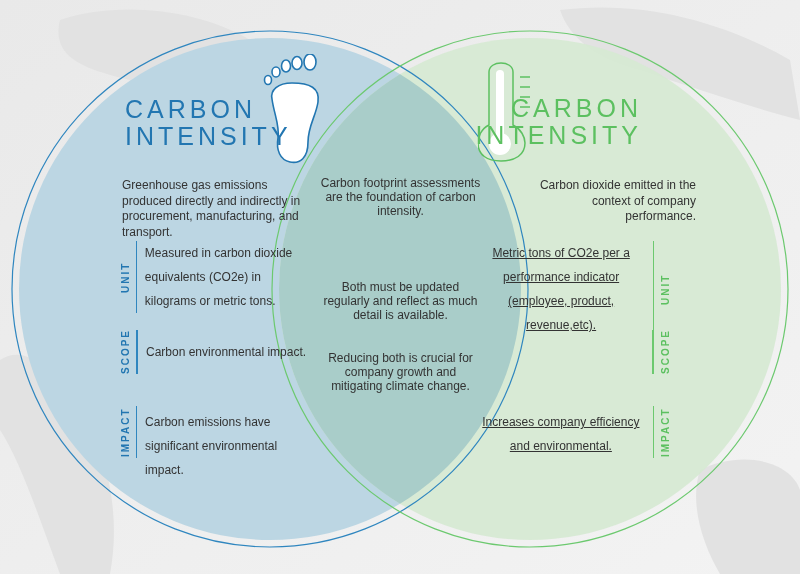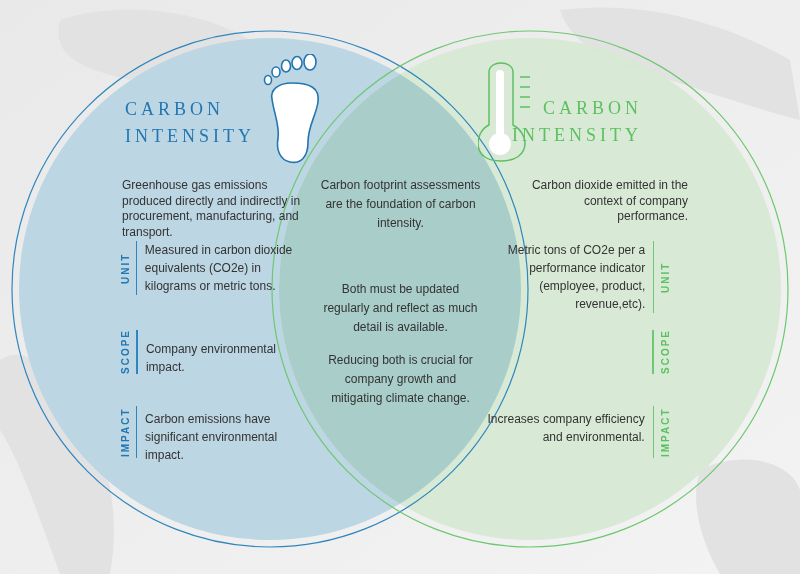--- a/index.html
+++ b/index.html
@@ -4,49 +4,48 @@
 <style>
   html, body { margin: 0; padding: 0; }
   body {
     width: 800px; height: 574px; overflow: hidden; position: relative;
     background: #efefef;
     font-family: "Liberation Sans", "DejaVu Sans", sans-serif;
   }
   .bg-map { position: absolute; inset: 0; }
   .venn { position: absolute; left: 0; top: 0; width: 800px; height: 574px; }
   .title {
-    position: absolute; font-size: 18px; letter-spacing: 4px; line-height: 27px;
+    position: absolute; font-size: 25px; letter-spacing: 4px; line-height: 27px;
     font-weight: normal;
-    font-family: Liberation Serif, serif;
   }
   .title.left { left: 125px; top: 96px; color: #2276b1; }
   .title.right { right: 158px; top: 95px; color: #5cc060; text-align: right; }
   .desc {
     position: absolute; font-size: 12px; line-height: 15.5px; color: #333; margin-top: 32px;
   }
   .desc.left { left: 122px; top: 146px; width: 190px; }
-  .desc.right { right: 112px; top: 146px; width: 170px; text-align: right; }
+  .desc.right { right: 104px; top: 146px; width: 170px; text-align: right; }
   .center-text {
     position: absolute; left: 318px; width: 165px; text-align: center;
-    font-size: 12px; line-height: 19px; color: #333;
+    font-size: 12px; line-height: 14px; color: #333;
   }
   .row { position: absolute; display: flex; align-items: stretch; }
   .row .vlabel {
     writing-mode: vertical-rl; transform: rotate(180deg);
     font-size: 10px; font-weight: bold; letter-spacing: 2px;
     display: flex; align-items: center; justify-content: center; width: 14px;
   }
   .row .bar { width: 2px; margin: 0 8px 0 4px; }
-  .row .txt { font-size: 12px; line-height: 18px; color: #333; }
+  .row .txt { font-size: 12px; line-height: 24px; color: #333; }
   .row.left .vlabel { color: #2276b1; }
   .row.left .bar { background: #2f86bf; }
   .row.right { flex-direction: row-reverse; }
   .row.right .vlabel { color: #5cc060; }
   .row.right .bar { background: #6cc96f; margin: 0 4px 0 8px; }
-  .row.right .txt { text-align: right; }
+  .row.right .txt { text-align: center; text-decoration: underline; }
   .icon { position: absolute; }
 </style>
 </head>
 <body>
 
 <svg class="bg-map" width="800" height="574" viewBox="0 0 800 574">
   <defs>
     <linearGradient id="bgg" x1="0" y1="0" x2="1" y2="1">
       <stop offset="0" stop-color="#e9e9e9"></stop>
       <stop offset="1" stop-color="#f3f3f3"></stop>
@@ -108,21 +107,21 @@
 <div class="desc left">Greenhouse gas emissions produced directly and indirectly in procurement, manufacturing, and transport.</div>
 
 <div class="row left" style="left:118px;top:241px;width:195px">
   <div class="vlabel">UNIT</div>
   <div class="bar"></div>
   <div class="txt">Measured in carbon dioxide equivalents (CO2e) in kilograms or metric tons.</div>
 </div>
 <div class="row left" style="left:118px;top:330px;width:195px;height:44px">
   <div class="vlabel">SCOPE</div>
   <div class="bar"></div>
-  <div class="txt" style="padding-top:10px">Company environmental impact.</div>
+  <div class="txt" style="padding-top:10px">Carbon environmental impact.</div>
 </div>
 <div class="row left" style="left:118px;top:406px;width:195px;height:52px">
   <div class="vlabel">IMPACT</div>
   <div class="bar"></div>
   <div class="txt" style="padding-top:4px">Carbon emissions have significant environmental impact.</div>
 </div>
 
 <div class="center-text" style="top:176px">Carbon footprint assessments are the foundation of carbon intensity.</div>
 <div class="center-text" style="top:280px">Both must be updated regularly and reflect as much detail is available.</div>
 <div class="center-text" style="top:351px">Reducing both is crucial for company growth and mitigating climate change.</div>

